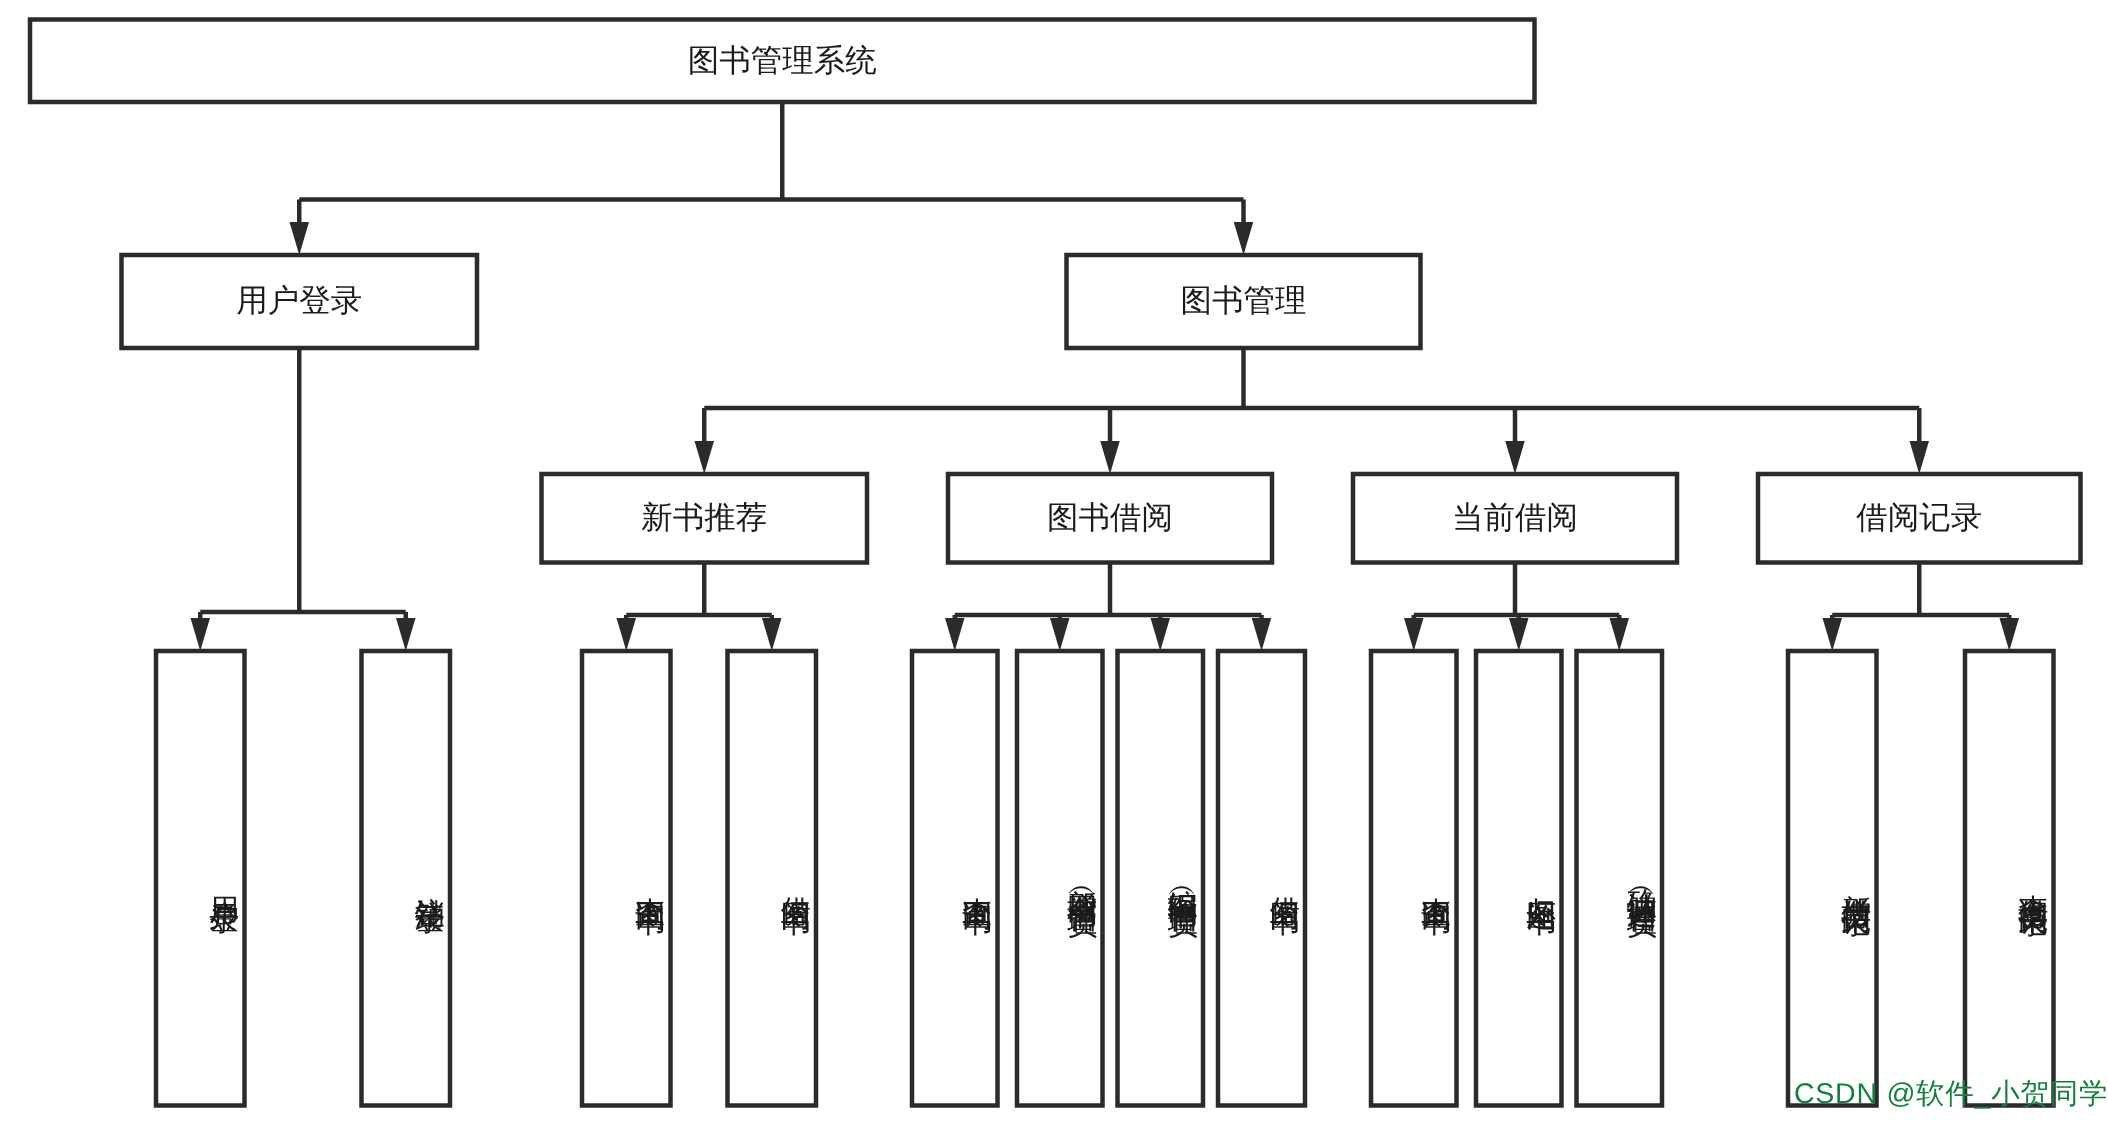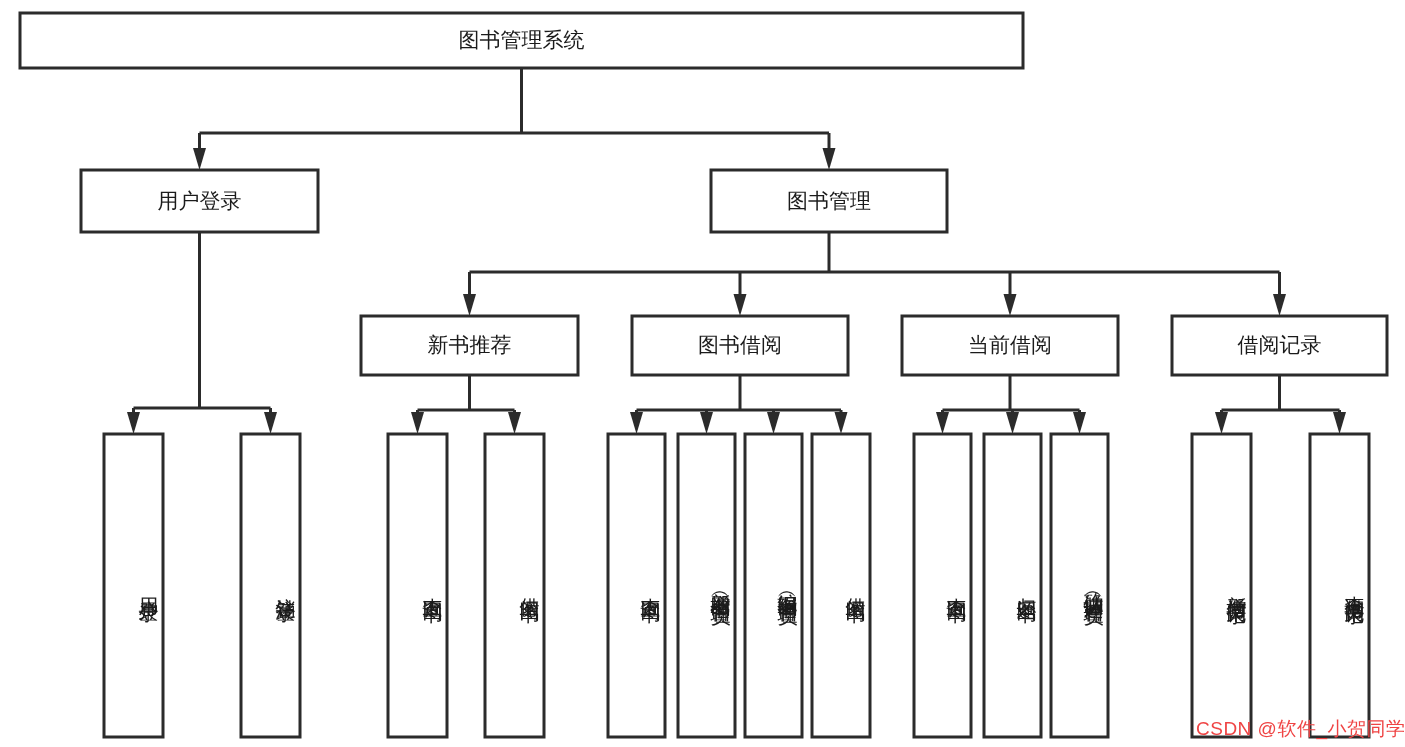--- a/index.html
+++ b/index.html
@@ -60,21 +60,21 @@
     line-height: 1.28;
     color: #1b1b1b;
     letter-spacing: 2px;
     white-space: nowrap;
     pointer-events: none;
   }
   .watermark {
     position: absolute;
     font-family: "Liberation Sans", "DejaVu Sans", sans-serif;
     font-size: 19px;
-    color: #ef4444;
+    color: #15803d;
     white-space: nowrap;
     letter-spacing: 0.5px;
   }
 </style>
 </head>
 <body>
 
 <div id="diagram-root">
 
   <svg id="flow-svg" viewBox="0 0 1405 747">

